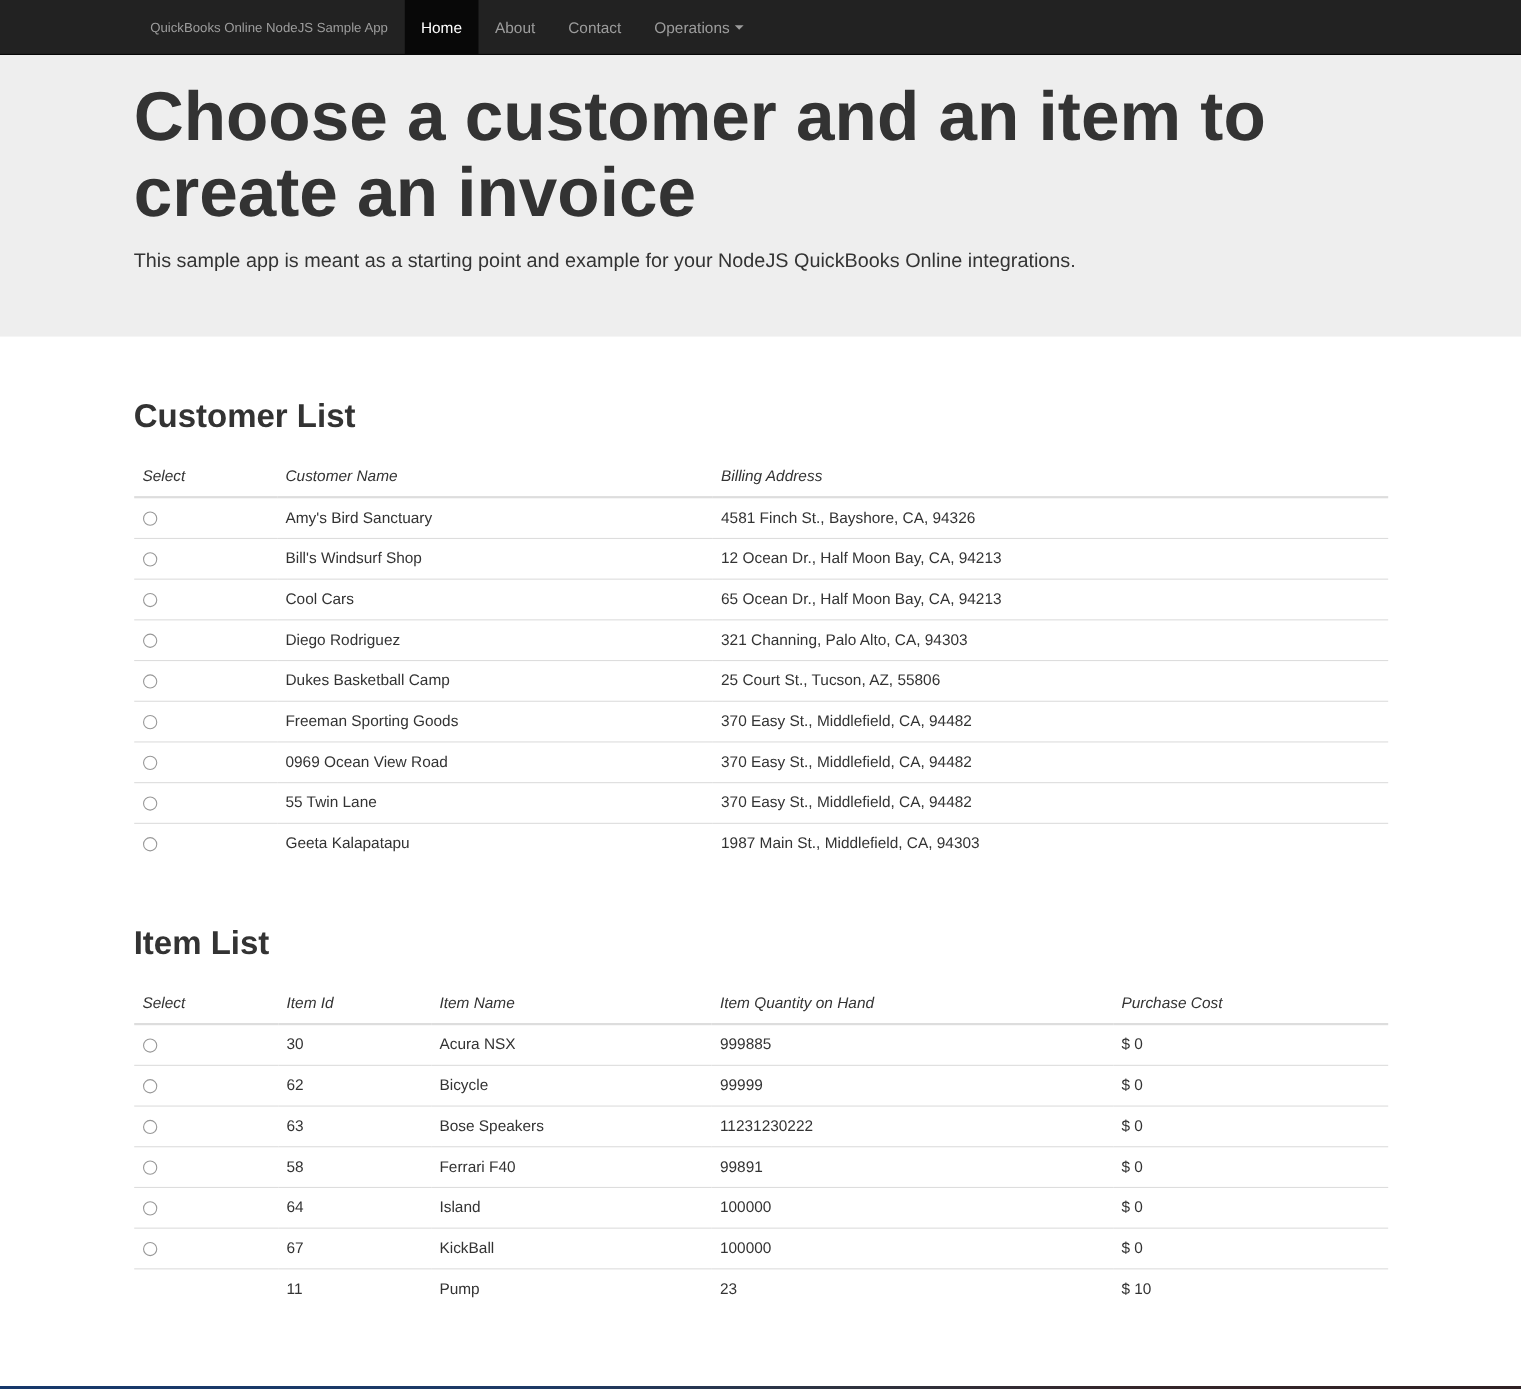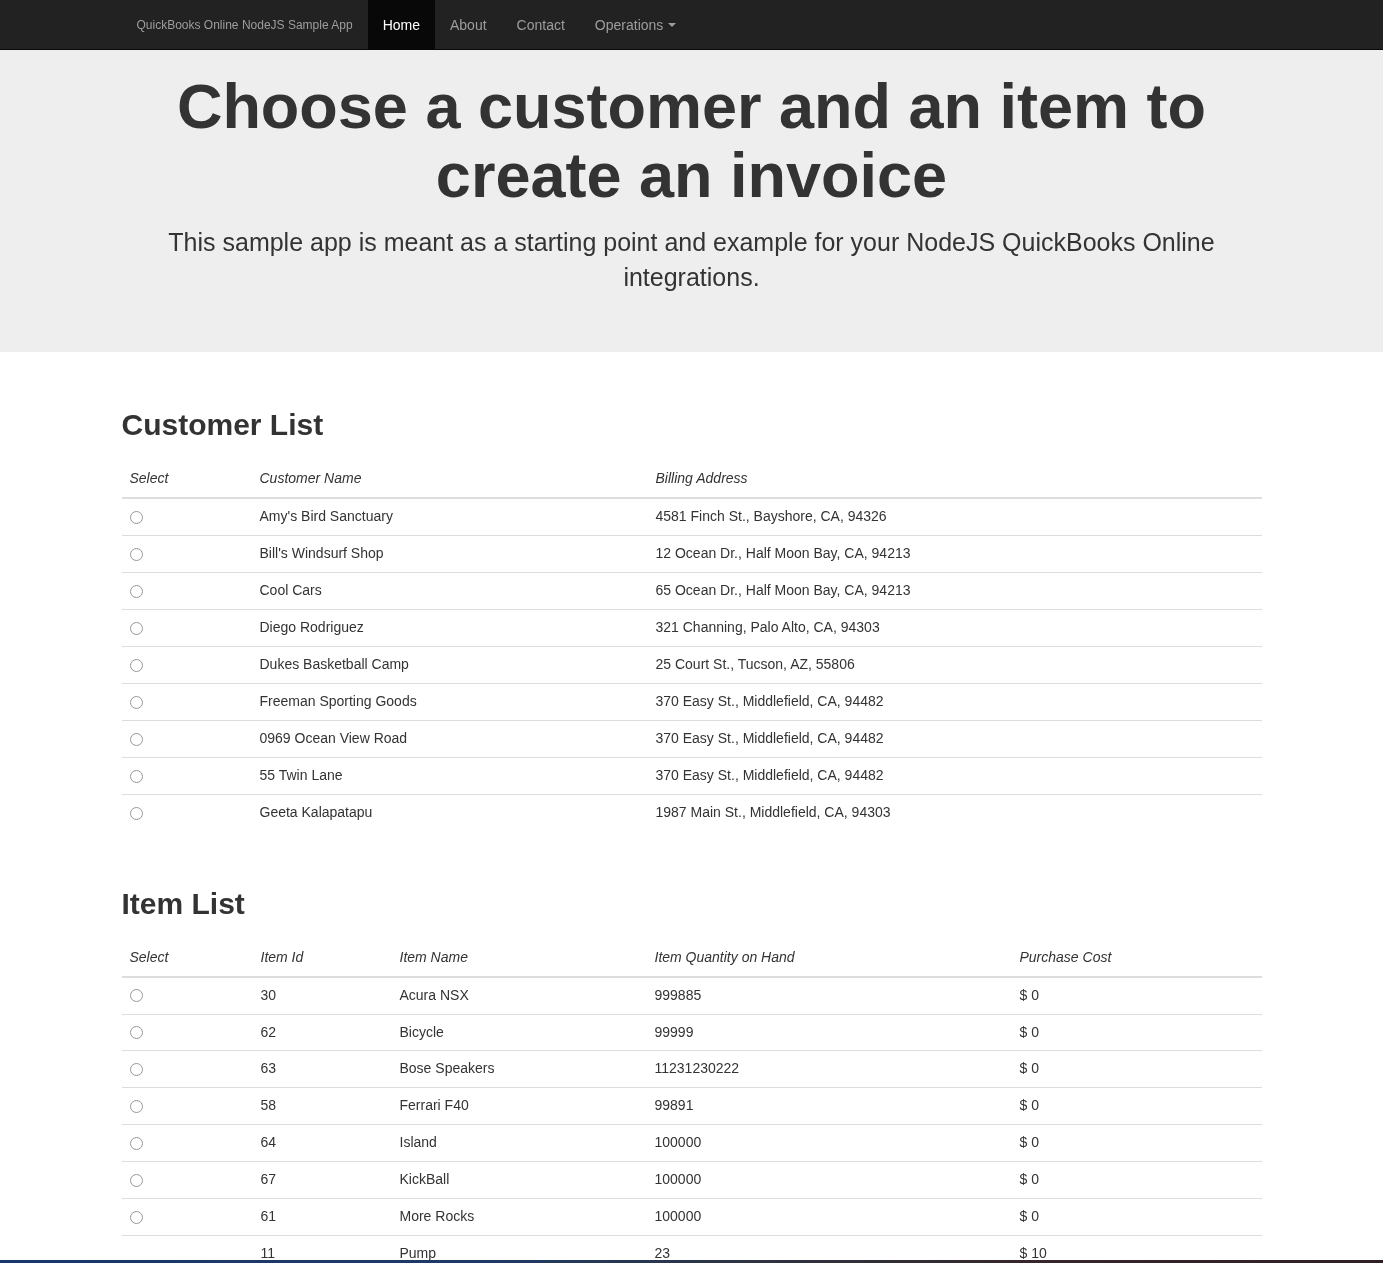--- a/index.html
+++ b/index.html
@@ -57,32 +57,31 @@
     border-top: 4px solid #9d9d9d;
     border-left: 4px solid transparent;
     border-right: 4px solid transparent;
     vertical-align: middle;
   }
 
   
   .jumbotron {
     background: #eee;
     padding: 22px 0 56px;
-    text-align: center;
   }
   .jumbotron h1 {
     margin: 0 0 14px;
     font-size: 63px;
     font-weight: bold;
     line-height: 1.1;
     color: #333;
   }
   .jumbotron p {
     margin: 0;
-    font-size: 25px;
+    font-size: 18px;
     font-weight: normal;
     color: #333;
   }
 
   
   .section-title {
     font-size: 30px;
     font-weight: bold;
     color: #333;
     margin: 52px 0 14px;
@@ -325,29 +324,20 @@
   <tr>
     <td>
       <input type="radio" name="item" class="row-radio" style="">
     </td>
     <td>67</td>
     <td>KickBall</td>
     <td>100000</td>
     <td>$ 0</td>
   </tr>
 
-  <tr>
-    <td>
-      <input type="radio" name="item" class="row-radio" style="">
-    </td>
-    <td>61</td>
-    <td>More Rocks</td>
-    <td>100000</td>
-    <td>$ 0</td>
-  </tr>
 
   <tr>
     <td>
       
     </td>
     <td>11</td>
     <td>Pump</td>
     <td>23</td>
     <td>$ 10</td>
   </tr>

